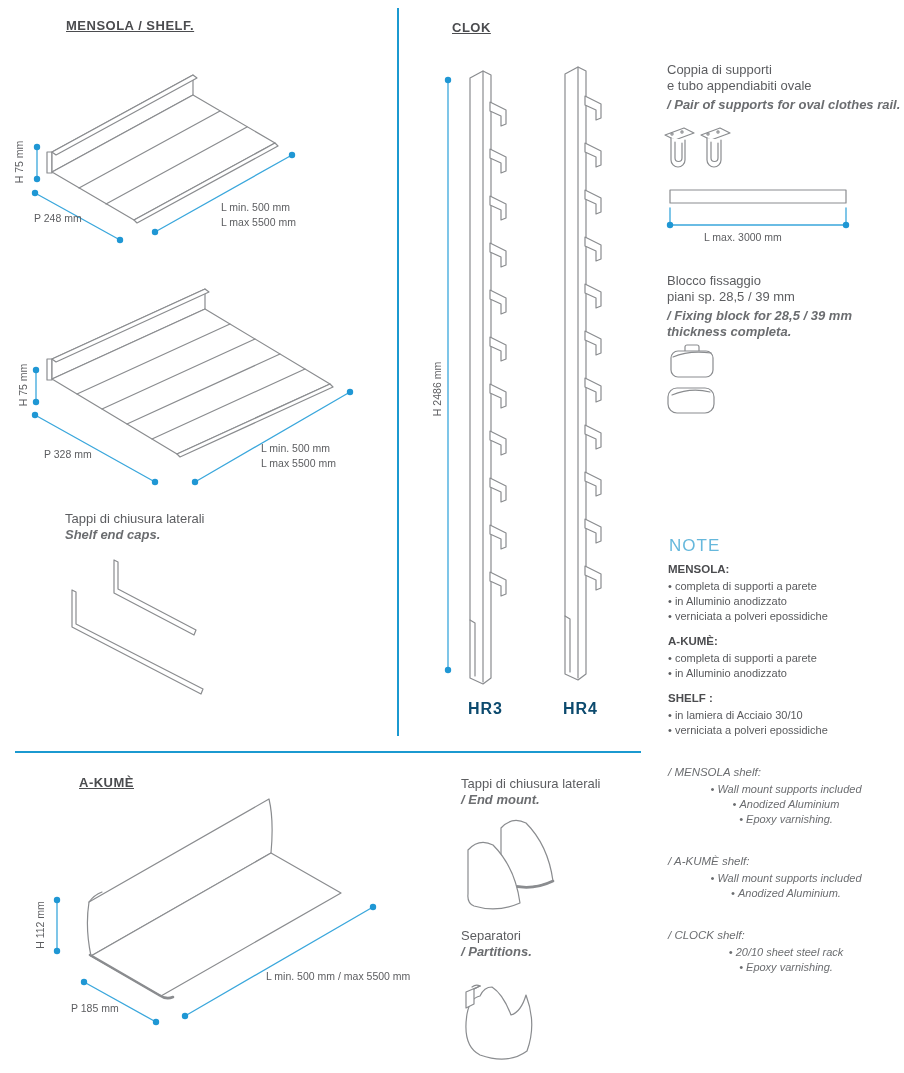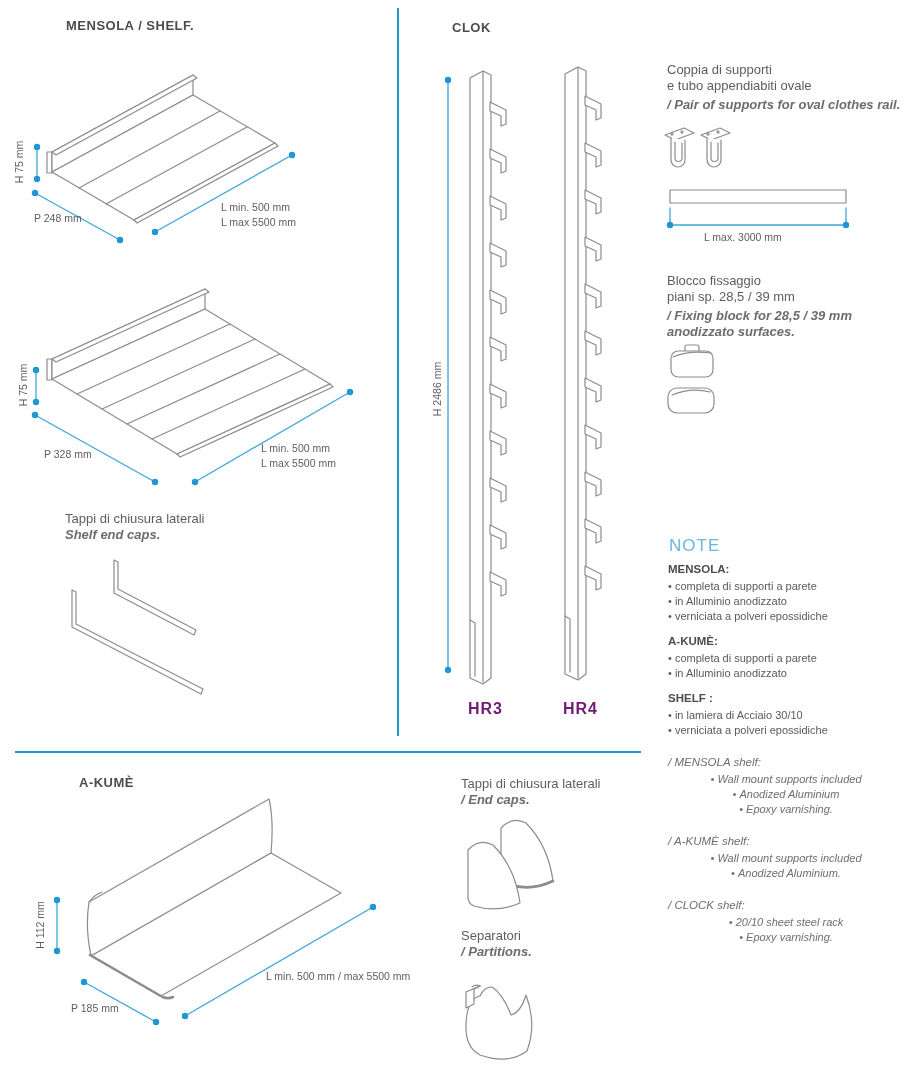--- a/index.html
+++ b/index.html
@@ -1,31 +1,31 @@
 <!DOCTYPE html>
 <html><head>
 <meta charset="utf-8">
 <style>
   html,body{margin:0;padding:0;background:#fff;}
   .page{position:relative;width:904px;height:1073px;background:#ffffff;
         font-family:"Liberation Sans","DejaVu Sans",sans-serif;color:#595a5d;overflow:hidden;}
   .abs{position:absolute;}
-  .sec-title{font-size:13px;font-weight:bold;color:#4b4c4f;letter-spacing:.5px;white-space:nowrap;}
+  .sec-title{font-size:13px;font-weight:bold;color:#4b4c4f;letter-spacing:.5px;white-space:nowrap;text-decoration:underline;}
   .lbl{font-size:10.5px;color:#5c5d60;white-space:nowrap;}
   .lbl.two{white-space:pre-line;line-height:15px;}
   .vlabel{transform:rotate(-90deg);transform-origin:center;}
   .cap{font-size:13px;color:#5c5d60;line-height:15px;white-space:nowrap;}
   .en{font-style:italic;color:#6b6d70;font-weight:bold;}
-  .model{font-size:16px;font-weight:bold;color:#701a75;letter-spacing:1px;}
+  .model{font-size:16px;font-weight:bold;color:#0c4a6e;letter-spacing:1px;}
   .vdiv{position:absolute;left:397px;top:8px;width:2px;height:728px;background:#1b99d0;}
   .hdiv{position:absolute;left:15px;top:751px;width:626px;height:2px;background:#1b99d0;}
   .note-title{font-size:17px;color:#66b8dc;letter-spacing:1px;}
   .note-block{position:absolute;left:668px;top:552px;width:236px;font-size:11px;line-height:15px;}
   .nh{font-weight:bold;font-size:11.5px;color:#4b4c4f;margin:10px 0 2px;}
-  .nh.enh{font-weight:normal;font-style:italic;color:#6b6d70;margin-top:17px;font-size:11.5px;}
+  .nh.enh{font-weight:normal;font-style:italic;color:#6b6d70;margin-top:27px;font-size:11.5px;}
   ul.nl{list-style:none;margin:0;padding:0;}
   ul.nl li::before{content:"\2022\00a0";}
   ul.nl.enl li{font-style:italic;color:#6b6d70;text-align:center;}
   svg{overflow:visible;}
   .draw{stroke:#8a8c8f;fill:none;stroke-width:1.2;stroke-linejoin:round;stroke-linecap:round;}
   .draw .face{fill:#ffffff;}
   .draw .bold{stroke-width:2.6;}
   .acc{stroke:#3aa7dc;fill:none;stroke-width:1.3;}
   .dot{fill:#1f97d4;stroke:none;}
 </style>
@@ -169,21 +169,21 @@
       <line x1="6" y1="42" x2="182" y2="42"></line>
     </g>
     <circle class="dot" cx="6" cy="42" r="3.2"></circle>
       <circle class="dot" cx="182" cy="42" r="3.2"></circle>
   </svg>
   <div class="abs lbl" style="left:704px;top:231px">L max. 3000 mm</div>
 
   <div class="abs cap" style="left:667px;top:273px">Blocco fissaggio</div>
   <div class="abs cap" style="left:667px;top:289px">piani sp. 28,5 / 39 mm</div>
   <div class="abs cap en" style="left:667px;top:308px">/ Fixing block for 28,5 / 39 mm</div>
-  <div class="abs cap en" style="left:667px;top:324px">anodizzato surfaces.</div>
+  <div class="abs cap en" style="left:667px;top:324px">thickness completa.</div>
 
   <svg class="abs draw" style="left:664px;top:342px" width="90" height="80" viewBox="0 0 90 80">
     <rect class="face" x="21" y="3" width="14" height="9" rx="2"></rect>
     <rect class="face" x="7" y="9" width="42" height="26" rx="7"></rect>
     <path d="M9 15 q16 -7 38 -4"></path>
     <rect class="face" x="4" y="46" width="46" height="25" rx="9"></rect>
     <path d="M8 53 q19 -8 38 -3"></path>
   </svg>
 
   <div class="abs note-title" style="left:669px;top:536px">NOTE</div>
@@ -239,21 +239,21 @@
     <circle class="dot" cx="29" cy="202" r="3.2"></circle>
       <circle class="dot" cx="101" cy="242" r="3.2"></circle>
     <circle class="dot" cx="130" cy="236" r="3.2"></circle>
       <circle class="dot" cx="318" cy="127" r="3.2"></circle>
   </svg>
   <div class="abs lbl vlabel" style="left:14px;top:919px;width:52px;text-align:center">H 112 mm</div>
   <div class="abs lbl" style="left:71px;top:1002px">P 185 mm</div>
   <div class="abs lbl" style="left:266px;top:970px">L min. 500 mm / max 5500 mm</div>
 
   <div class="abs cap" style="left:461px;top:776px">Tappi di chiusura laterali</div>
-  <div class="abs cap en" style="left:461px;top:792px">/ End caps.</div>
+  <div class="abs cap en" style="left:461px;top:792px">/ End mount.</div>
   <svg class="abs draw" style="left:455px;top:812px" width="135" height="120" viewBox="0 0 135 120">
     <path class="face" d="M46 16 Q57 4 71 11 Q93 33 98 69 Q75 79 52 72 Q45 69 46 60 Z"></path>
     <path class="bold" d="M52 72 Q75 80 98 69"></path>
     <path class="face" d="M13 38 Q24 26 38 33 Q60 55 65 91 Q42 101 19 94 Q12 91 13 82 Z"></path>
   </svg>
 
   <div class="abs cap" style="left:461px;top:928px">Separatori</div>
   <div class="abs cap en" style="left:461px;top:944px">/ Partitions.</div>
   <svg class="abs draw" style="left:450px;top:962px" width="120" height="108" viewBox="0 0 120 108">
     <path class="face" d="M30 34 Q20 36 17 52 Q12 84 30 93 Q58 103 77 89 Q87 62 76 33 Q71 50 61 53 Q53 32 42 25 Q34 25 30 34 Z"></path>

